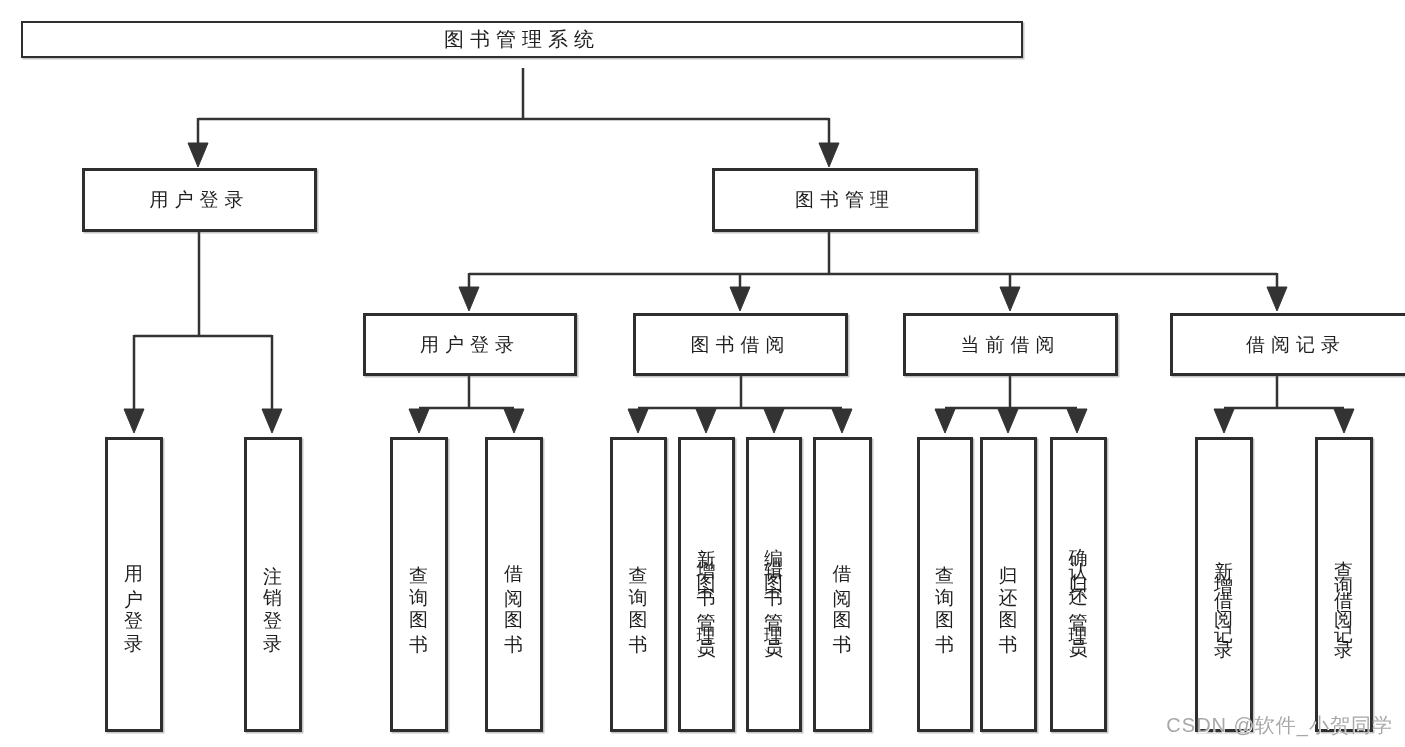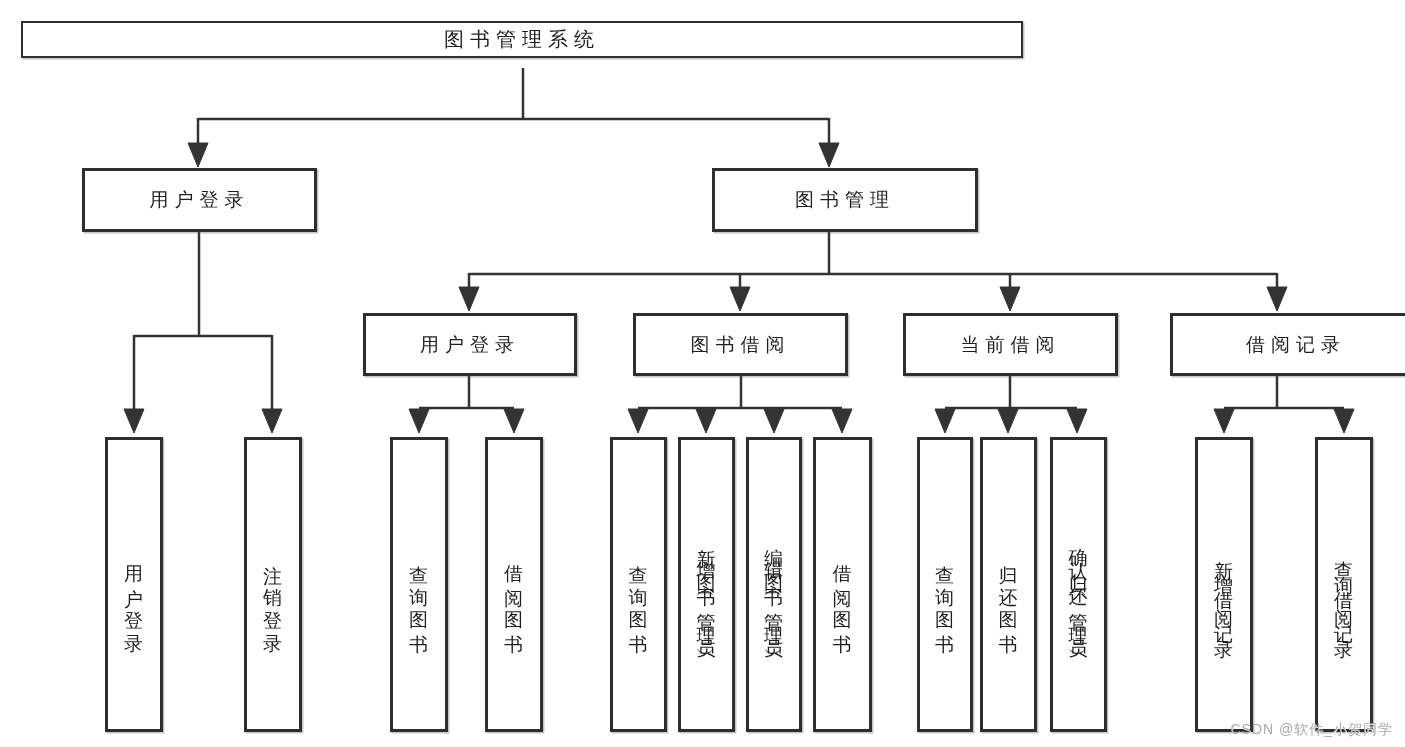--- a/index.html
+++ b/index.html
@@ -53,21 +53,21 @@
     color: #1f1f1f;
     white-space: nowrap;
   }
   .s4 { letter-spacing: 23px; margin-bottom: -23px; }
   .s6 { letter-spacing: 16px; margin-bottom: -16px; }
   .s9 { letter-spacing: 13px; margin-bottom: -13px; }
   .watermark {
     position: absolute;
     right: 12px;
     bottom: 8px;
-    font-size: 14px;
+    font-size: 20px;
     letter-spacing: 1px;
     color: #a8a8a8;
     text-shadow: 0.5px 0.5px 0 #ffffff;
     z-index: 5;
     white-space: nowrap;
   }
 </style>
 </head>
 <body>
 

